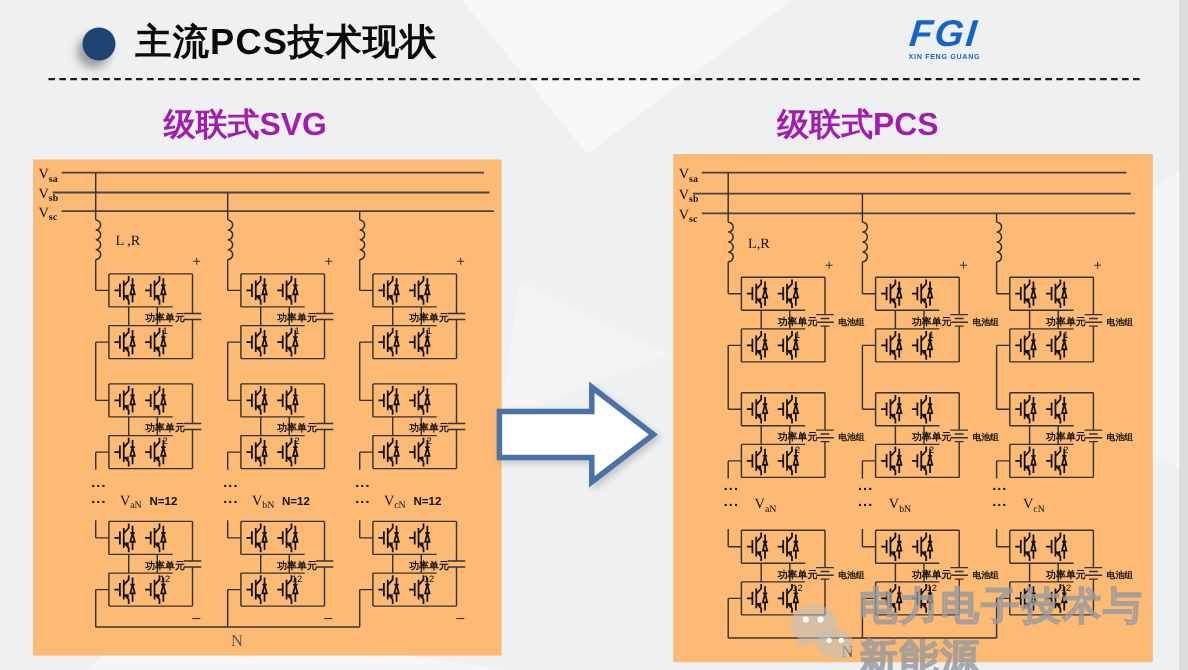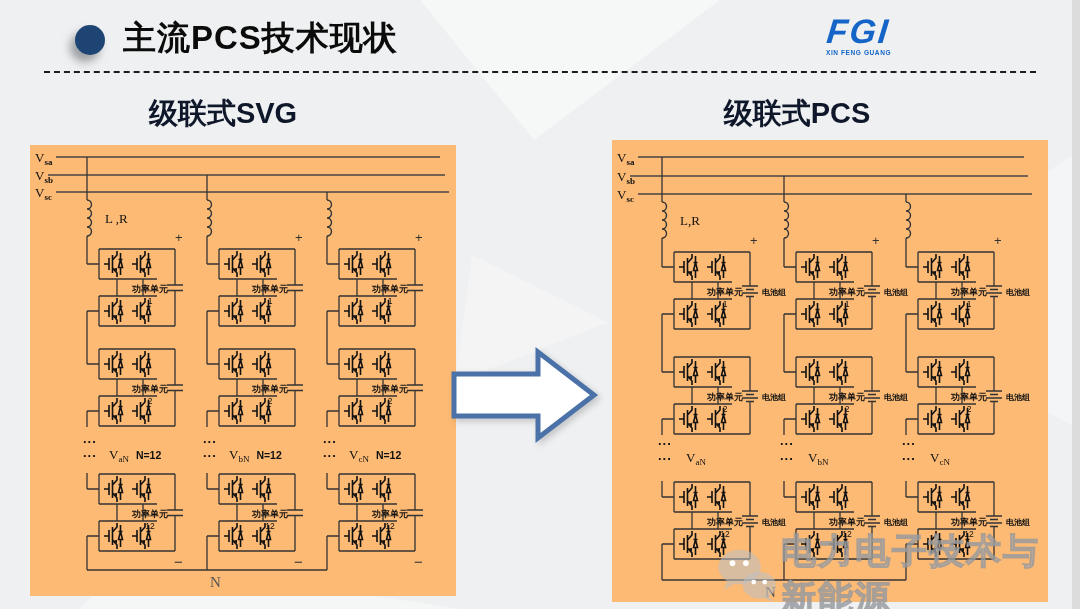--- a/index.html
+++ b/index.html
@@ -17,23 +17,23 @@
   .bullet{position:absolute;left:75px;top:25px;width:30px;height:30px;border-radius:50%;
       background:#1d4472;box-shadow:-5px 7px 8px rgba(90,95,100,.55);}
   .title{position:absolute;left:123px;top:16px;font-size:33px;font-weight:bold;color:#0b0b0b;
       letter-spacing:1px;}
   .dash{position:absolute;left:44px;top:71px;width:992px;border-top:2px dashed #1c1c1c;}
   .logo{position:absolute;left:826px;top:14px;display:flex;align-items:flex-start;color:#1565c8;}
   .logo .fgi-block{display:flex;flex-direction:column;align-items:center;margin-right:8px;}
   .logo .fgi{font-size:34px;font-weight:bold;font-style:italic;letter-spacing:2px;line-height:34px;transform:skewX(-6deg);}
   .logo .tagline{font-size:6.5px;letter-spacing:.6px;font-weight:bold;margin-top:1px;}
   .logo .cn{font-size:33px;font-weight:bold;font-style:italic;letter-spacing:1px;line-height:40px;}
-  .sec-title{position:absolute;top:94px;font-size:29px;font-weight:bold;color:#0f172a;text-align:center;}
+  .sec-title{position:absolute;top:94px;font-size:29px;font-weight:bold;color:#a21caf;text-align:center;}
   .sec-left{left:10px;width:426px;}
-  .sec-right{left:577px;width:440px;}
+  .sec-right{left:560px;width:440px;}
   .panel{position:absolute;background:#fdba74;}
   .panel-left{left:30px;top:145px;width:426px;height:451px;}
   .panel-right{left:612px;top:140px;width:436px;height:462px;}
   .arrow-wrap{position:absolute;left:450px;top:344px;width:150px;height:102px;
       filter:drop-shadow(3px 3px 3px rgba(0,0,0,.18));}
   .watermark{position:absolute;left:716px;top:528px;display:flex;align-items:center;z-index:5;}
   .wm-text{font-size:35px;font-weight:bold;letter-spacing:2px;margin-left:2px;
       color:rgba(185,189,193,.35);-webkit-text-stroke:1.2px rgba(145,150,155,.75);}
   svg text{font-family:"Liberation Sans","DejaVu Sans",sans-serif;}
   .serif{font-family:"Liberation Serif","DejaVu Serif",serif;}

